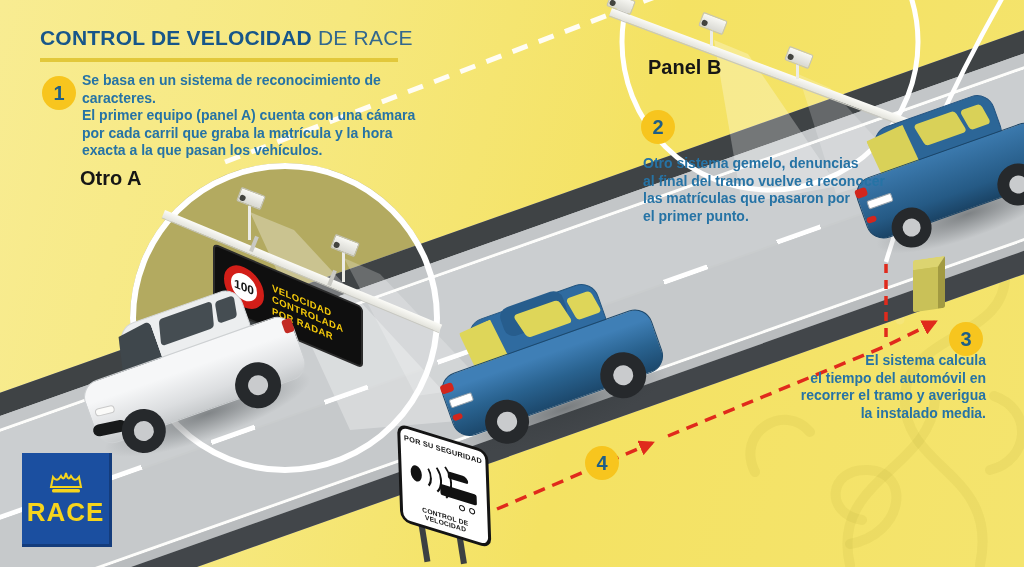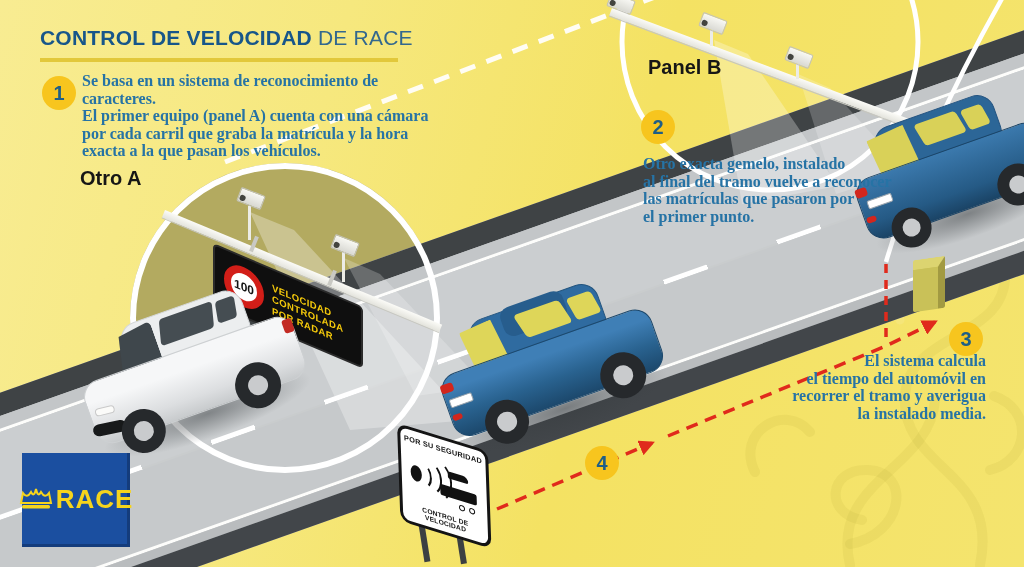--- a/index.html
+++ b/index.html
@@ -71,25 +71,25 @@
   
   .cabinet{left:913px;top:258px;width:32px;height:52px;background:#c9c158;border-top:10px solid #dcd470;border-right:7px solid #a29a42;
            border-radius:2px;transform:skewY(-8deg);z-index:5;}
   .title{left:40px;top:26px;font-size:21px;letter-spacing:.2px;color:#17568a;white-space:nowrap;z-index:7;}
   .title .strong{position:relative;font-weight:800;}
   .title .light{position:relative;font-weight:400;color:#33688e;margin-left:6px;}
   .title-underline{left:40px;top:58px;width:358px;height:4px;background:#e2c83b;z-index:7;}
   .panel-label{font-size:20px;font-weight:800;color:#161616;z-index:7;white-space:nowrap;}
   .step-circle{width:34px;height:34px;border-radius:50%;background:#f7c51e;display:flex;align-items:center;justify-content:center;
                font-size:20px;font-weight:800;color:#1f5e86;z-index:7;}
-  .step-text{font-size:16px;line-height:17.5px;font-weight:700;color:#2673a5;white-space:pre-line;z-index:7;font-family:Liberation Serif, serif;}
-
-  
-  .race{left:22px;top:453px;width:108px;height:94px;background:#1b4fa0;border-right:3px solid #143c7c;border-bottom:3px solid #143c7c;
-        display:flex;flex-direction:row;align-items:center;justify-content:center;z-index:7;position:absolute;}
+  .step-text{font-size:14px;line-height:17.5px;font-weight:700;color:#2673a5;white-space:pre-line;z-index:7;}
+
+  
+  .race{left:22px;top:453px;width:90px;height:94px;background:#1b4fa0;border-right:3px solid #143c7c;border-bottom:3px solid #143c7c;
+        display:flex;flex-direction:column;align-items:center;justify-content:center;z-index:7;position:absolute;}
   .race .crown{position:relative;width:40px;height:26px;}
   .race .word{position:relative;color:#f6d41c;font-weight:800;font-size:26px;letter-spacing:1px;margin-top:1px;}
 </style>
 </head>
 <body>
 
 <div class="scene">
 
   <svg class="wm" width="1024" height="567">
     <g fill="none" stroke="#9c8c1e" stroke-opacity="0.09" stroke-width="10" stroke-linecap="round">
@@ -242,21 +242,21 @@
 El primer equipo (panel A) cuenta con una cámara
 por cada carril que graba la matrícula y la hora
 exacta a la que pasan los vehículos.</div>
 
   <div class="panel-label" style="left:80px;top:167px;">Otro A</div>
   <div class="panel-label" style="left:648px;top:56px;">Panel B</div>
 
   <div class="step-circle" style="left:641px;top:110px;">
       <span>2</span>
     </div>
-  <div class="step-text" style="left:643px;top:155px;width:260px;">Otro exacta gemelo, instalado
+  <div class="step-text" style="left:643px;top:155px;width:260px;">Otro sistema gemelo, denuncias
 al final del tramo vuelve a reconocer
 las matrículas que pasaron por
 el primer punto.</div>
 
   <div class="step-circle" style="left:949px;top:322px;">
       <span>3</span>
     </div>
   <div class="step-text" style="right:38px;top:352px;width:240px;text-align:right;">El sistema calcula
 el tiempo del automóvil en
 recorrer el tramo y averigua

